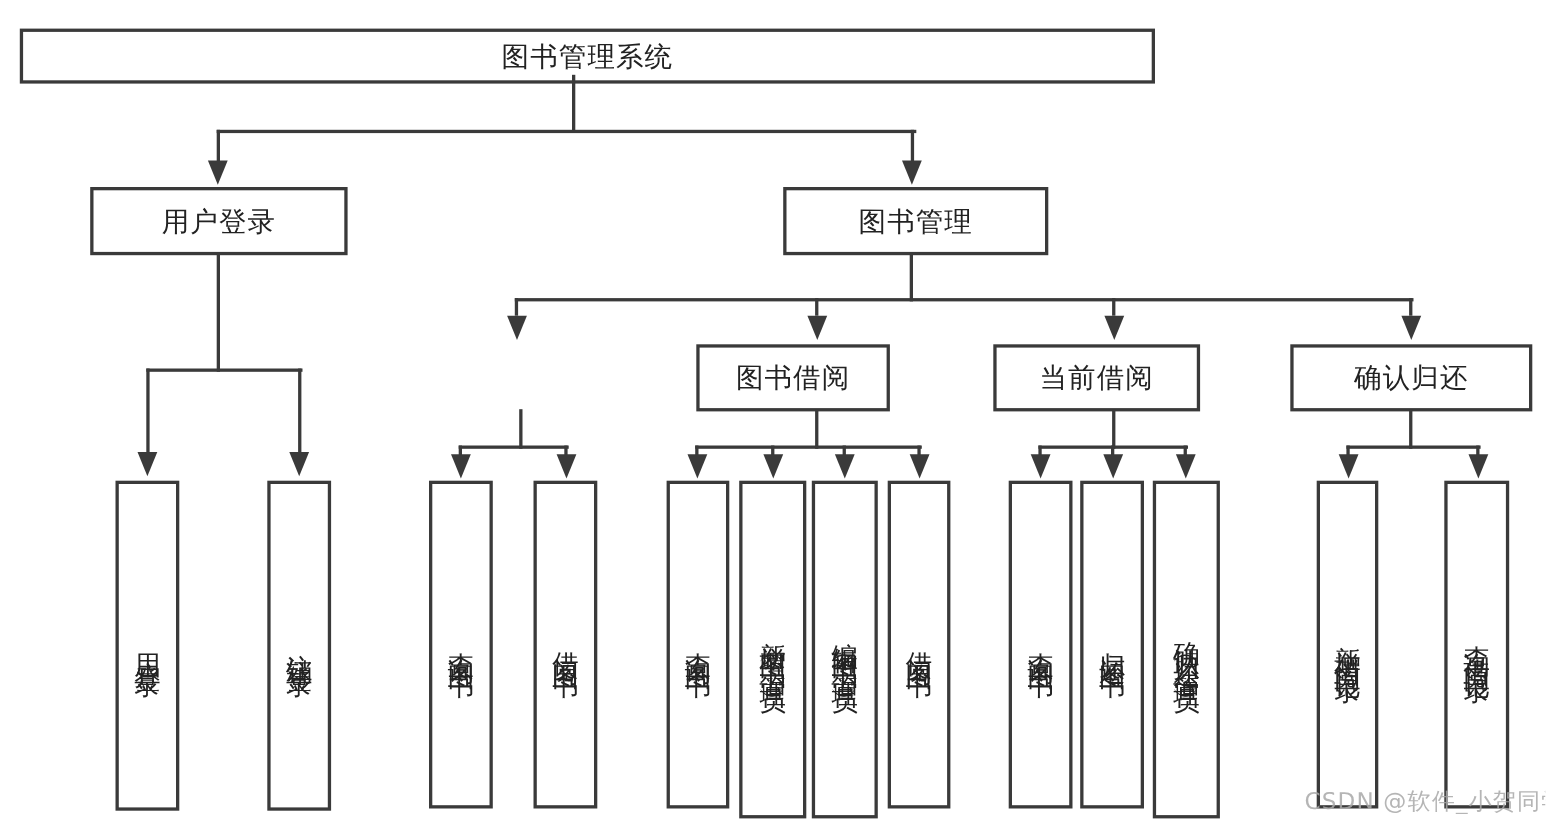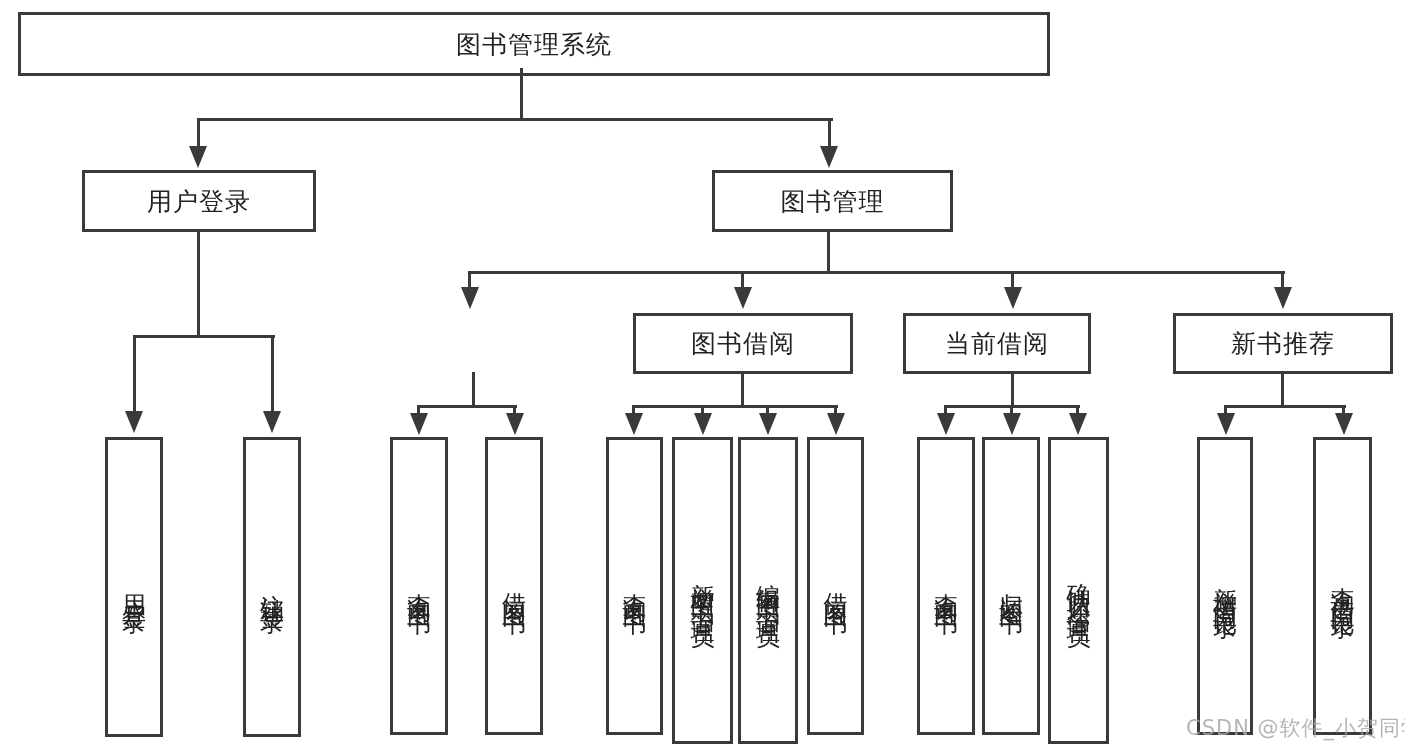--- a/index.html
+++ b/index.html
@@ -38,21 +38,21 @@
   .watermark{
     position:absolute;font-size:21px;letter-spacing:1px;
     color:var(--wm);opacity:.85;white-space:nowrap;z-index:5;
   }
 </style>
 </head>
 <body>
 
 <div class="canvas">
 
-  <div class="hbox" style="left:18px;top:12px;width:1032px;height:64px">图书管理系统</div>
+  <div class="hbox" style="left:18px;top:26px;width:1032px;height:50px">图书管理系统</div>
 
   <div class="v" style="left:520px;top:68px;height:52px"></div>
   <div class="h" style="left:197px;top:118px;width:636px"></div>
   <div class="v" style="left:197px;top:118px;height:30px"></div>
   <div class="tri" style="left:189px;top:146px"></div>
   <div class="v" style="left:828px;top:118px;height:30px"></div>
   <div class="tri" style="left:820px;top:146px"></div>
 
   <div class="hbox" style="left:82px;top:170px;width:234px;height:62px">用户登录</div>
   <div class="hbox" style="left:712px;top:170px;width:241px;height:62px">图书管理</div>
@@ -68,23 +68,23 @@
   <div class="h" style="left:468px;top:271px;width:817px"></div>
   <div class="v" style="left:468px;top:271px;height:16px"></div>
   <div class="tri" style="left:461px;top:287px"></div>
   <div class="v" style="left:741px;top:271px;height:16px"></div>
   <div class="tri" style="left:734px;top:287px"></div>
   <div class="v" style="left:1011px;top:271px;height:16px"></div>
   <div class="tri" style="left:1004px;top:287px"></div>
   <div class="v" style="left:1281px;top:271px;height:16px"></div>
   <div class="tri" style="left:1274px;top:287px"></div>
 
-  <div class="hbox" style="left:633px;top:313px;width:220px;height:61px">图书借阅</div>
+  <div class="hbox" style="left:633px;top:313px;width:176px;height:61px">图书借阅</div>
   <div class="hbox" style="left:903px;top:313px;width:188px;height:61px">当前借阅</div>
-  <div class="hbox" style="left:1173px;top:313px;width:220px;height:61px">新书推荐</div>
+  <div class="hbox" style="left:1173px;top:313px;width:220px;height:61px">确认归还</div>
 
   <div class="v" style="left:472px;top:372px;height:36px"></div>
   <div class="h" style="left:417px;top:405px;width:100px"></div>
   <div class="v" style="left:417px;top:405px;height:10px"></div>
   <div class="tri" style="left:410px;top:413px"></div>
   <div class="v" style="left:513px;top:405px;height:10px"></div>
   <div class="tri" style="left:506px;top:413px"></div>
 
   <div class="v" style="left:741px;top:372px;height:36px"></div>
   <div class="h" style="left:632px;top:405px;width:206px"></div>

